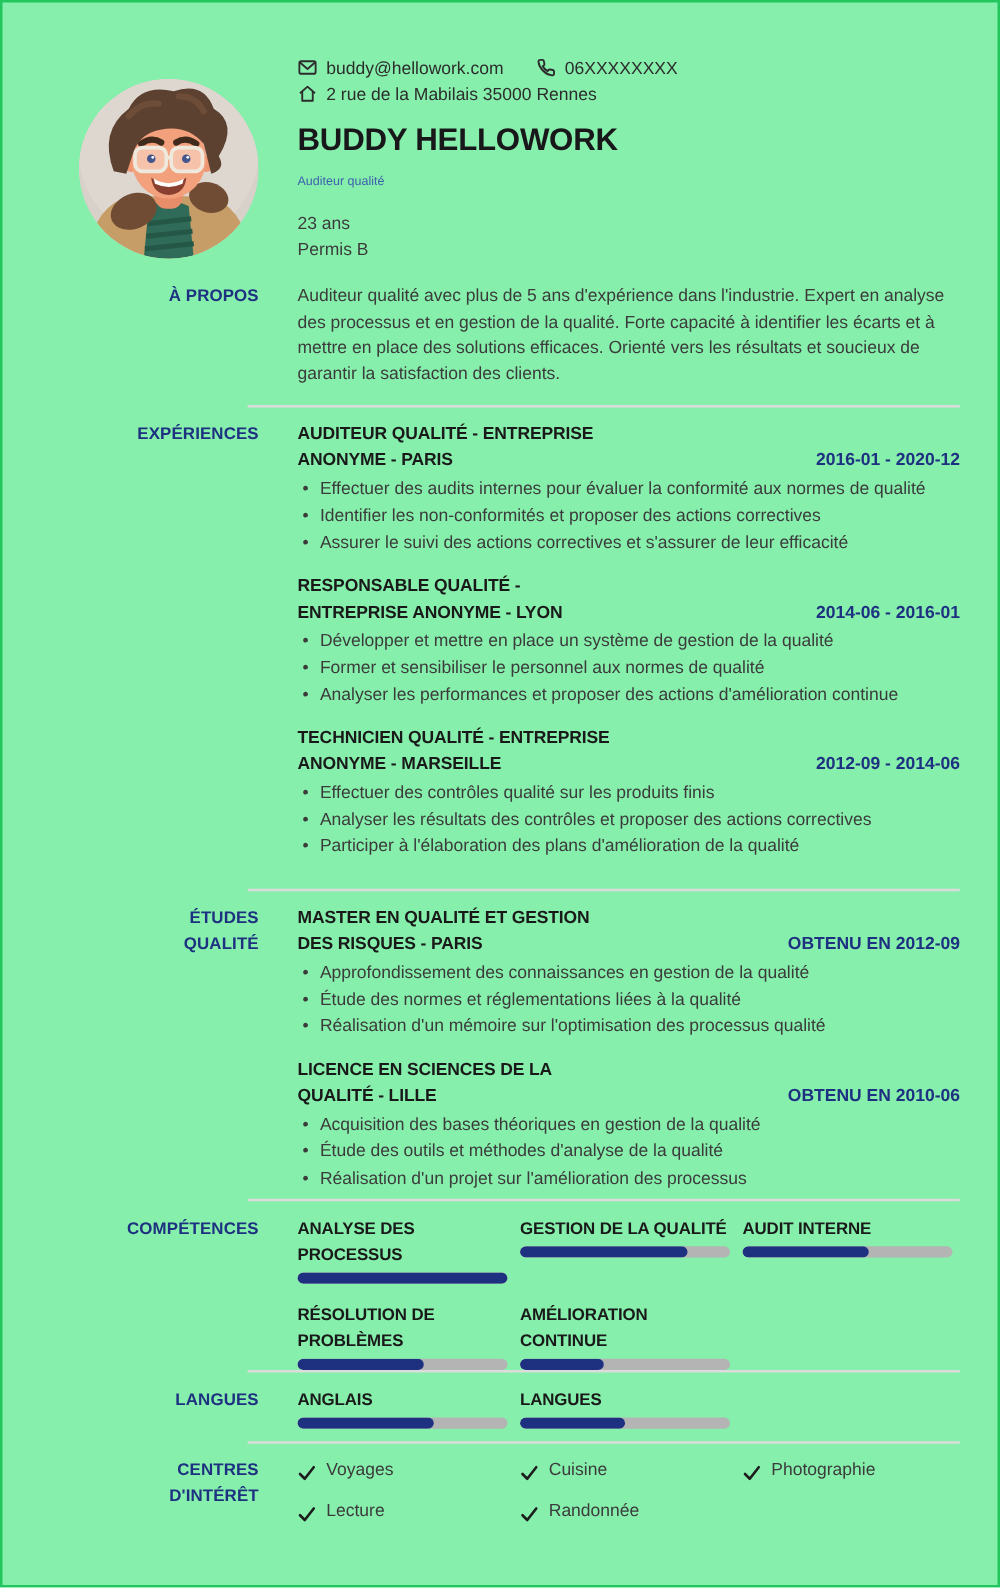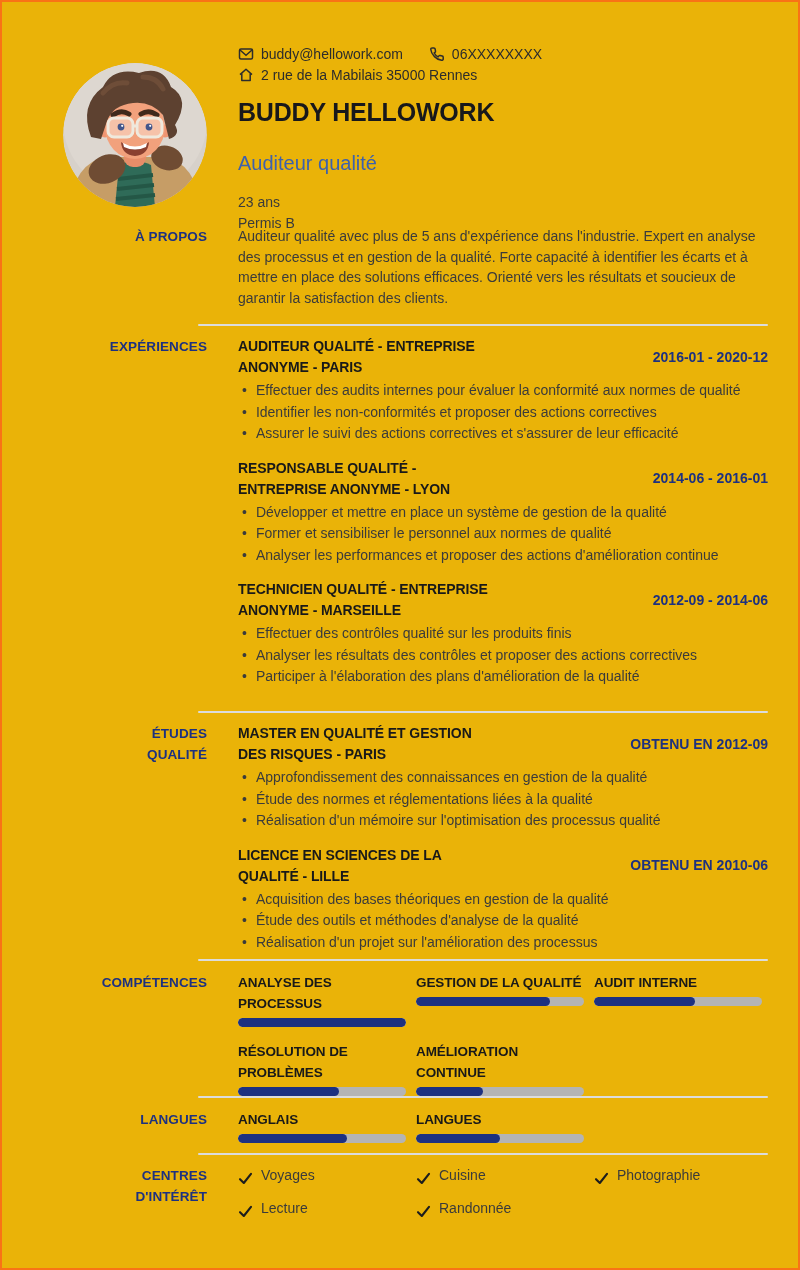--- a/index.html
+++ b/index.html
@@ -1,40 +1,40 @@
 <!DOCTYPE html>
 <html lang="fr"><head>
 <meta charset="utf-8">
 <style>
   html,body{margin:0;padding:0;background:#fff;}
   .page{
     position:relative;width:800px;height:1270px;box-sizing:border-box;
-    background:#eab308;border:2px solid #f97316;overflow:hidden;
+    background:#86efac;border:2px solid #22c55e;overflow:hidden;
     font-family:"Liberation Sans","DejaVu Sans",sans-serif;color:#3b3b3b;
   }
   
   .avatar{position:absolute;left:61px;top:61px;width:144px;height:144px;border-radius:50%;overflow:hidden;}
   
   .header{position:absolute;left:236px;top:41px;width:530px;}
   .contact-row{display:flex;align-items:center;gap:26px;height:21px;}
   .citem{display:inline-flex;align-items:center;gap:7px;font-size:14px;color:#2c2c2c;}
   .citem svg{flex:0 0 auto;display:block;}
   .name{margin:13px 0 0 0;font-size:25px;line-height:28px;font-weight:bold;color:#18181b;letter-spacing:-0.2px;}
-  .job-subtitle{margin-top:26px;font-size:20px;color:#3e61ad;}
+  .job-subtitle{margin-top:14px;font-size:10px;color:#3e61ad;}
   .meta{margin-top:17px;font-size:14px;line-height:21px;color:#3b3b3b;}
   
   .section{position:absolute;left:0;width:800px;display:flex;}
   .sec-label{width:205px;flex:0 0 205px;text-align:right;font-size:13.5px;line-height:21px;font-weight:bold;color:#1d3180;letter-spacing:0.1px;}
   .sec-body{margin-left:31px;width:530px;flex:0 0 530px;}
   .divider{position:absolute;left:196px;width:570px;height:2px;background:#dcdcdc;border-radius:1px;}
   
   .about-text{font-size:14px;line-height:20.6px;color:#3b3b3b;}
   
   .job{margin-bottom:13px;}
-  .job-head{display:flex;justify-content:space-between;align-items:center;}
+  .job-head{display:flex;justify-content:space-between;align-items:flex-end;}
   .head-title{width:258px;font-size:14px;line-height:21px;font-weight:bold;color:#191919;letter-spacing:-0.1px;}
   .head-period{font-size:14px;line-height:21px;font-weight:bold;color:#1d3180;white-space:nowrap;}
   .bullets{margin-top:2px;}
   .bullet{font-size:14px;line-height:21.5px;color:#3b3b3b;}
   .bullet::before{content:"\2022";margin:0 9px 0 4px;color:#3b3b3b;}
   
   .bar-grid{display:grid;grid-template-columns:168px 168px 168px;column-gap:10px;row-gap:14px;}
   .skill-name{font-size:13.5px;line-height:21px;font-weight:bold;color:#191919;letter-spacing:-0.1px;}
   .bar{margin-top:4px;width:168px;height:9px;border-radius:5px;background:#b4b4b4;overflow:hidden;}
   .bar-fill{height:100%;border-radius:5px;background:#1d3180;}

